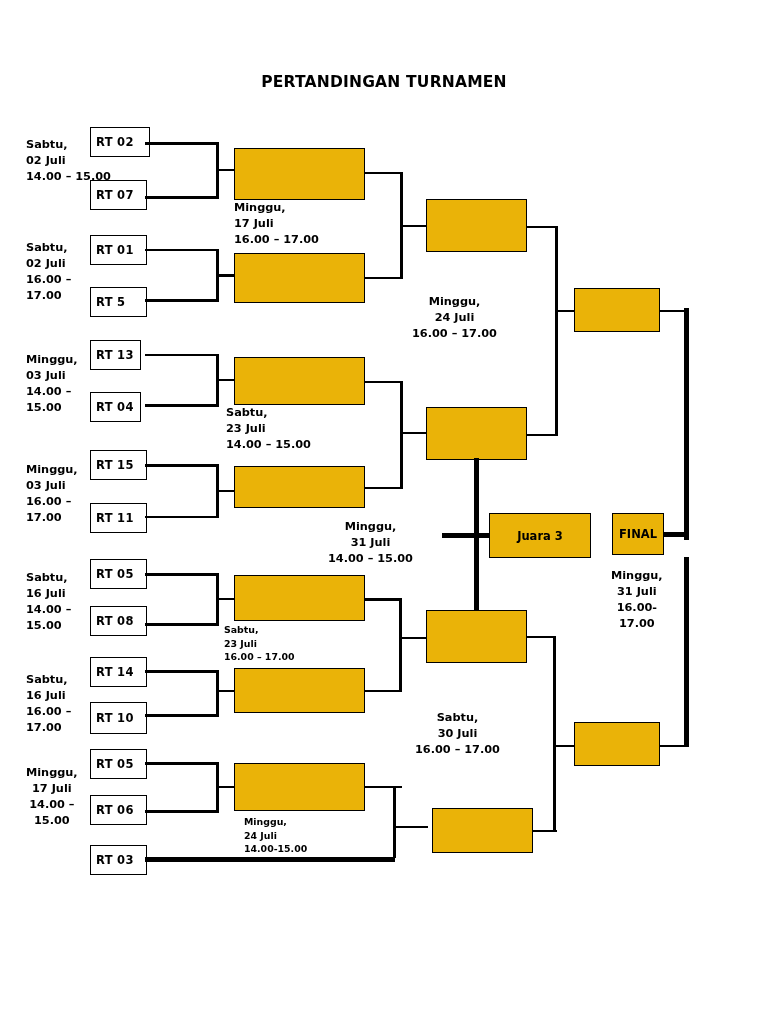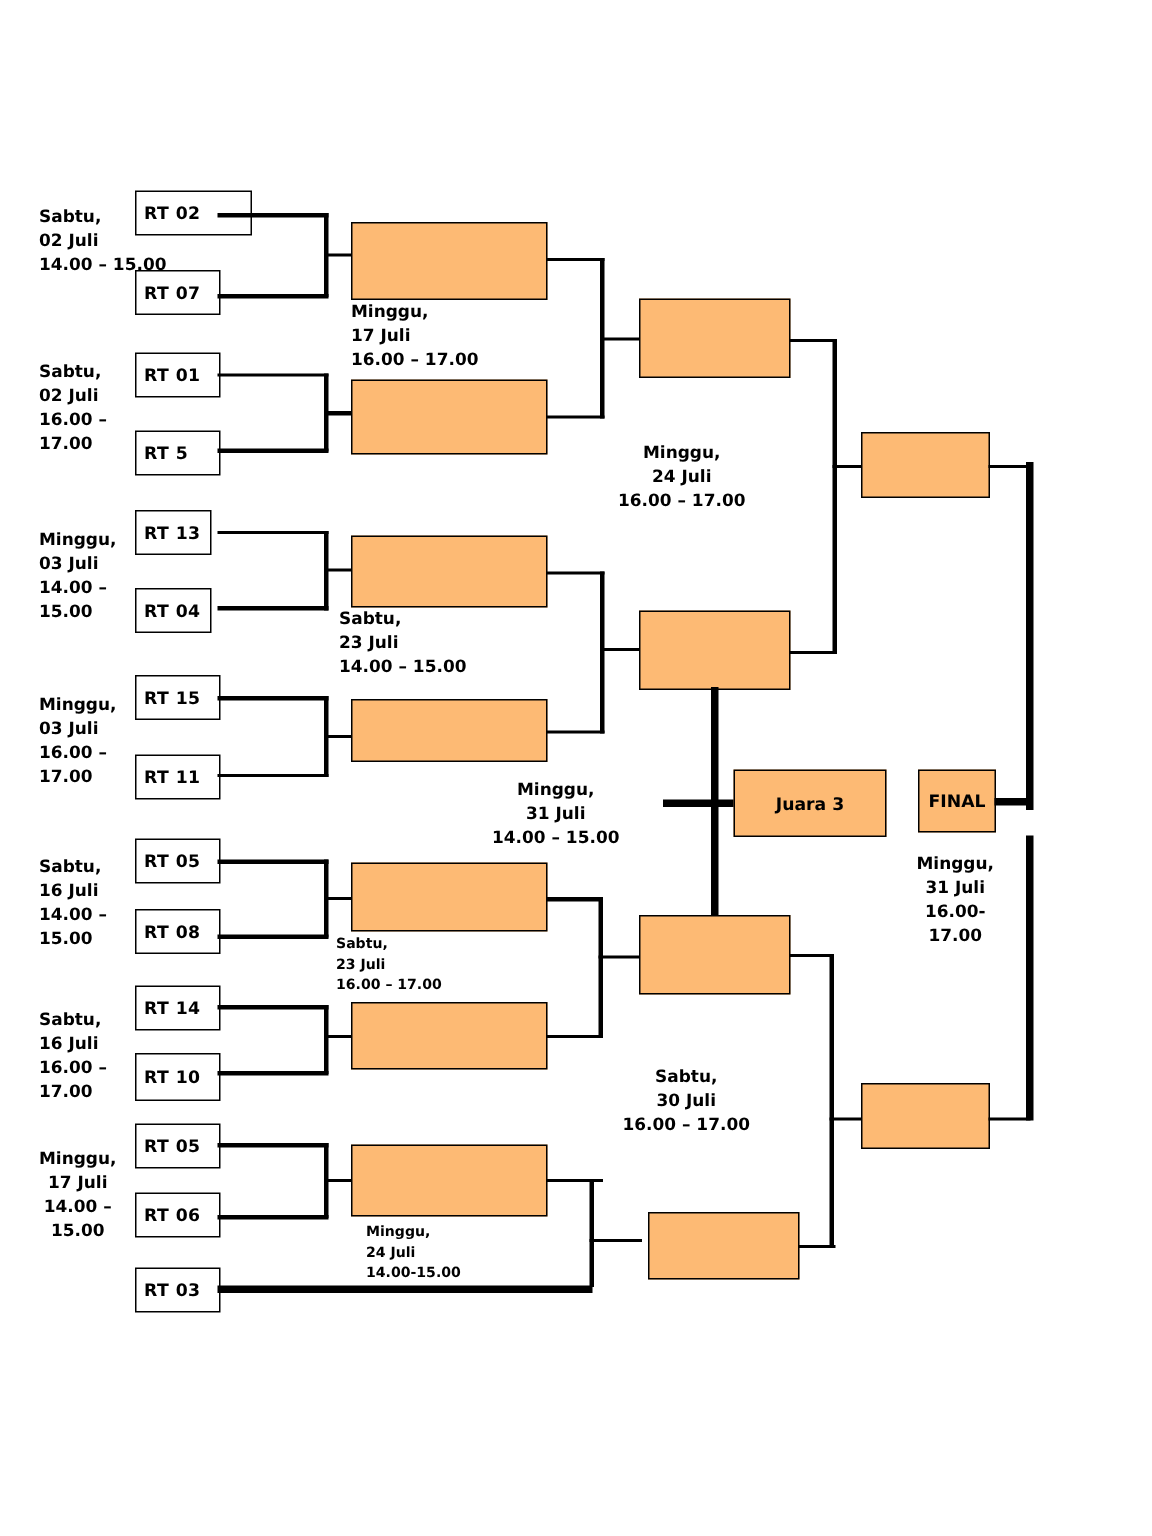--- a/index.html
+++ b/index.html
@@ -39,21 +39,21 @@
     font-size:11.5px;
     font-weight:bold;
     letter-spacing:.3px;
   }
 
   
   .match-box{
     position:absolute;
     box-sizing:border-box;
     border:1.5px solid #000;
-    background:#fdba74;
+    background:#eab308;
   }
   .match-box.labelled{
     display:flex;
     align-items:center;
     justify-content:center;
     font-size:11.5px;
     font-weight:bold;
   }
 
   
@@ -73,25 +73,26 @@
   .h2{ height:3.2px; }
   .v2{ width:3.2px; }
   .h3{ height:4.6px; }
   .v3{ width:4.6px; }
 </style>
 </head>
 <body>
 
 <div id="page">
 
+  <div class="title" id="title-main">PERTANDINGAN TURNAMEN</div>
 
   <div class="sched" style="left:26px; top:137px;">Sabtu,
 02 Juli
 14.00 – 15.00</div>
-  <div class="team-box" style="left:90px; top:127px; width:78px; height:30px;">RT 02</div>
+  <div class="team-box" style="left:90px; top:127px; width:60px; height:30px;">RT 02</div>
   <div class="team-box" style="left:90px; top:180px; width:57px; height:30px;">RT 07</div>
   <div class="ln h2" style="left:145px; top:142px; width:74px;"></div>
   <div class="ln h2" style="left:145px; top:196px; width:74px;"></div>
   <div class="ln v2" style="left:216px; top:142px; height:56px;"></div>
   <div class="ln h1" style="left:216px; top:169px; width:120px;"></div>
 
   <div class="sched" style="left:26px; top:240px;">Sabtu,
 02 Juli
 16.00 –
 17.00</div>

